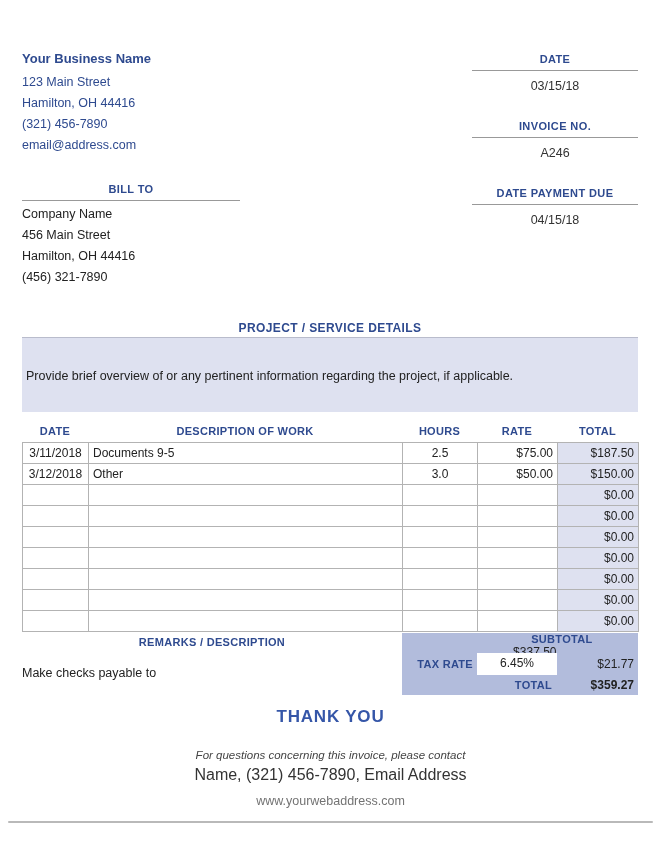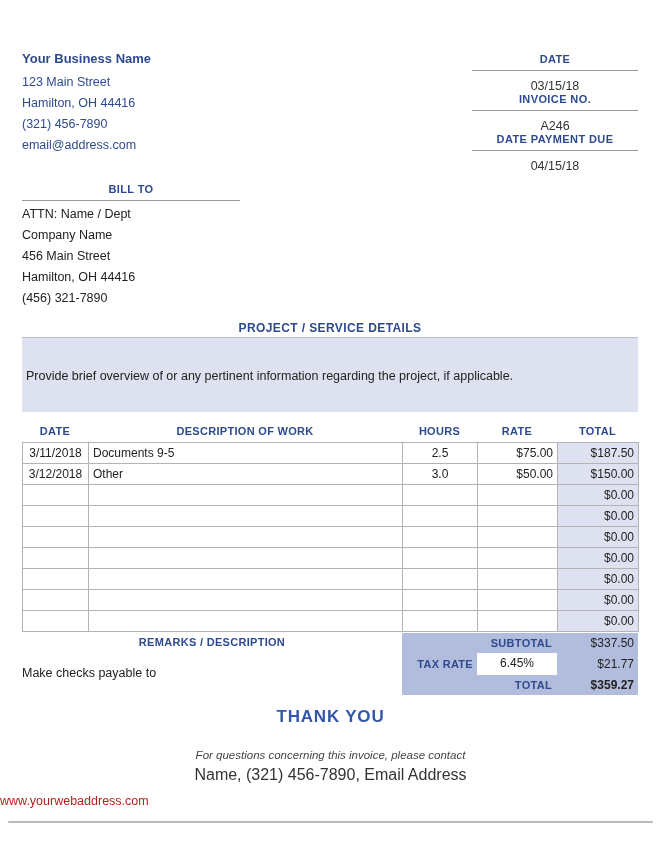--- a/index.html
+++ b/index.html
@@ -13,21 +13,21 @@
     position:absolute; left:22px; top:10px;
     font-size:23px; font-weight:bold; color:#2e4a8f; letter-spacing:.5px;
   }
   .biz { position:absolute; left:22px; top:51px; color:#2e4a8f; font-size:12.5px; }
   .biz .name { font-weight:bold; font-size:13px; margin-bottom:10px; }
   .biz .line { margin-bottom:8px; line-height:13px; }
   .biz .line.email { margin-top:1px; }
 
   
   .meta { position:absolute; left:472px; top:53px; width:166px; text-align:center; }
-  .meta-item + .meta-item { }
+  .meta-item + .meta-item { margin-top:27px; }
   .meta-label { font-size:11px; font-weight:bold; color:#2e4a8f; letter-spacing:.4px; }
   .meta-rule { border:none; border-top:1px solid #999; margin:5px 0 0 0; }
   .meta-value { font-size:12.5px; color:#333; margin-top:8px; }
 
   
   .billto { position:absolute; left:22px; top:183px; width:218px; }
   .billto .meta-label { display:block; text-align:center; }
   .billto-lines { margin-top:7px; font-size:12.5px; color:#222; }
   .billto-lines .line { margin-bottom:8px; line-height:13px; }
 
@@ -63,21 +63,21 @@
   }
   table.work td.c0 { text-align:center; }
   table.work td.c1 { text-align:left; }
   table.work td.c2 { text-align:center; }
   table.work td.c3 { text-align:right; }
   table.work td.c4 { text-align:right; background:#dee1f0; }
 
   
   .summary { position:absolute; left:402px; top:633px; width:236px; background:#b2bcdc; }
   .srow { display:flex; align-items:center; }
-  .srow.r1 { height:19px; }
+  .srow.r1 { height:19px;flex-direction:column; }
   .srow.r2 { height:23px; }
   .srow.r3 { height:20px; }
   .slabel {
     font-size:11px; font-weight:bold; color:#2e4a8f; letter-spacing:.3px;
     text-align:right; box-sizing:border-box;
   }
   .slabel.wide { width:155px; padding-right:5px; }
   .slabel.narrow { width:75px; padding-right:4px; }
   .sinput {
     width:80px; height:22px; line-height:21px; background:#ffffff;
@@ -99,22 +99,22 @@
   }
   .contact1 {
     position:absolute; left:0; top:749px; width:100%; text-align:center;
     font-size:11.5px; font-style:italic; color:#444;
   }
   .contact2 {
     position:absolute; left:0; top:766px; width:100%; text-align:center;
     font-size:16px; color:#333;
   }
   .website {
-    position:absolute; left:0; top:794px; width:100%; text-align:left;
-    font-size:12.5px; color:#b91c1c;
+    position:absolute; left:0; top:794px; width:100%; text-align:center;
+    font-size:12.5px; color:#737373;
   }
   .bottom-rule {
     position:absolute; left:8px; right:8px; top:821px; height:2px;
     background:#b9b9b9; border-radius:2px;
   }
 </style>
 </head>
 <body>
 
 <div class="page">
@@ -143,21 +143,20 @@
       <div class="meta-label">DATE PAYMENT DUE</div>
       <hr class="meta-rule">
       <div class="meta-value">04/15/18</div>
     </div>
   </div>
 
   <div class="billto">
     <span class="meta-label">BILL TO</span>
     <hr class="meta-rule">
     <div class="billto-lines">
-      <div class="line">ATTN: Name / Dept</div>
       <div class="line">Company Name</div>
       <div class="line">456 Main Street</div>
       <div class="line">Hamilton, OH 44416</div>
       <div class="line">(456) 321-7890</div>
     </div>
   </div>
 
   <div class="project-label">PROJECT / SERVICE DETAILS</div>
   <div class="project-box">
     <div class="overview">Provide brief overview of or any pertinent information regarding the project, if applicable.</div>

